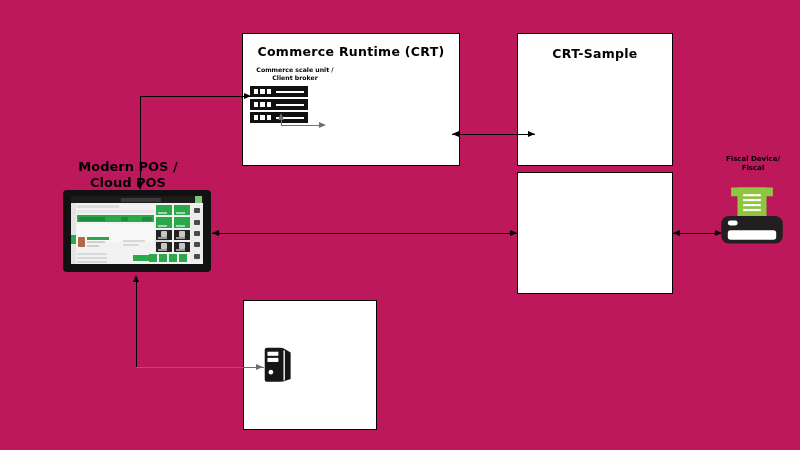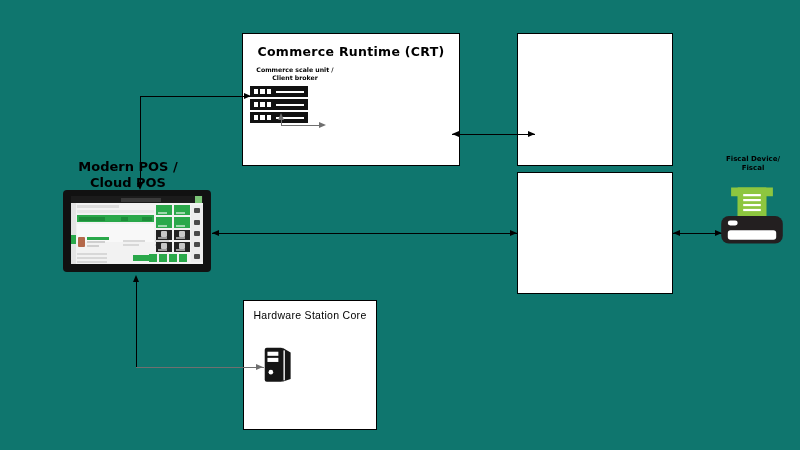--- a/index.html
+++ b/index.html
@@ -7,21 +7,21 @@
     padding: 0;
     background: #ffffff;
   }
   body {
     font-family: "Liberation Sans", sans-serif;
   }
   #canvas {
     position: relative;
     width: 800px;
     height: 450px;
-    background: #0f766e;
+    background: #be185d;
     overflow: hidden;
   }
   .box {
     position: absolute;
     border: 1.5px solid #000000;
     background: #ffffff;
     box-sizing: border-box;
   }
   .box-title {
     position: absolute;
@@ -219,29 +219,29 @@
     </div>
   </div>
 
 
   <div class="vline gray" style="left:281px; top:117px; height:9px;"></div>
   <div class="arrowhead ah-up gray" style="left:277.5px; top:113px;"></div>
   <div class="hline gray" style="left:281px; top:125px; width:41px;"></div>
   <div class="arrowhead ah-right gray" style="left:319px; top:121.5px;"></div>
 
   <div class="box" style="left:517px; top:33px; width:156px; height:133px;"></div>
+  <div class="box-title" style="left:517px; top:46px; width:156px; font-size:12.5px;">CRT-Sample</div>
 
   <div class="hline" style="left:452px; top:134px; width:83px;"></div>
   <div class="arrowhead ah-left" style="left:452px; top:130.5px;"></div>
   <div class="arrowhead ah-right" style="left:528px; top:130.5px;"></div>
 
   <div class="box" style="left:517px; top:172px; width:156px; height:122px;"></div>
 
   <div class="box" style="left:243px; top:300px; width:134px; height:130px;"></div>
-  <div class="box-title" style="left:243px; top:309px; width:134px; font-size:10.5px; font-family:'Liberation Sans', sans-serif; font-weight:400;">Hardware Station Core</div>
 
   <svg class="tower-icon" viewBox="0 0 44 52" style="left:262px; top:346px; width:30px; height:36px;">
     <path d="M30 2 L42 9 L42 48 L30 52 Z" fill="#151515"></path>
     <rect x="4" y="2" width="27" height="50" rx="3" fill="#151515"></rect>
     <rect x="8" y="8" width="16" height="6" fill="#ffffff"></rect>
     <rect x="8" y="17" width="16" height="6" fill="#ffffff"></rect>
     <circle cx="13" cy="38" r="3.4" fill="#ffffff"></circle>
     <rect x="31.5" y="6" width="2" height="44" fill="#ffffff"></rect>
   </svg>
 

